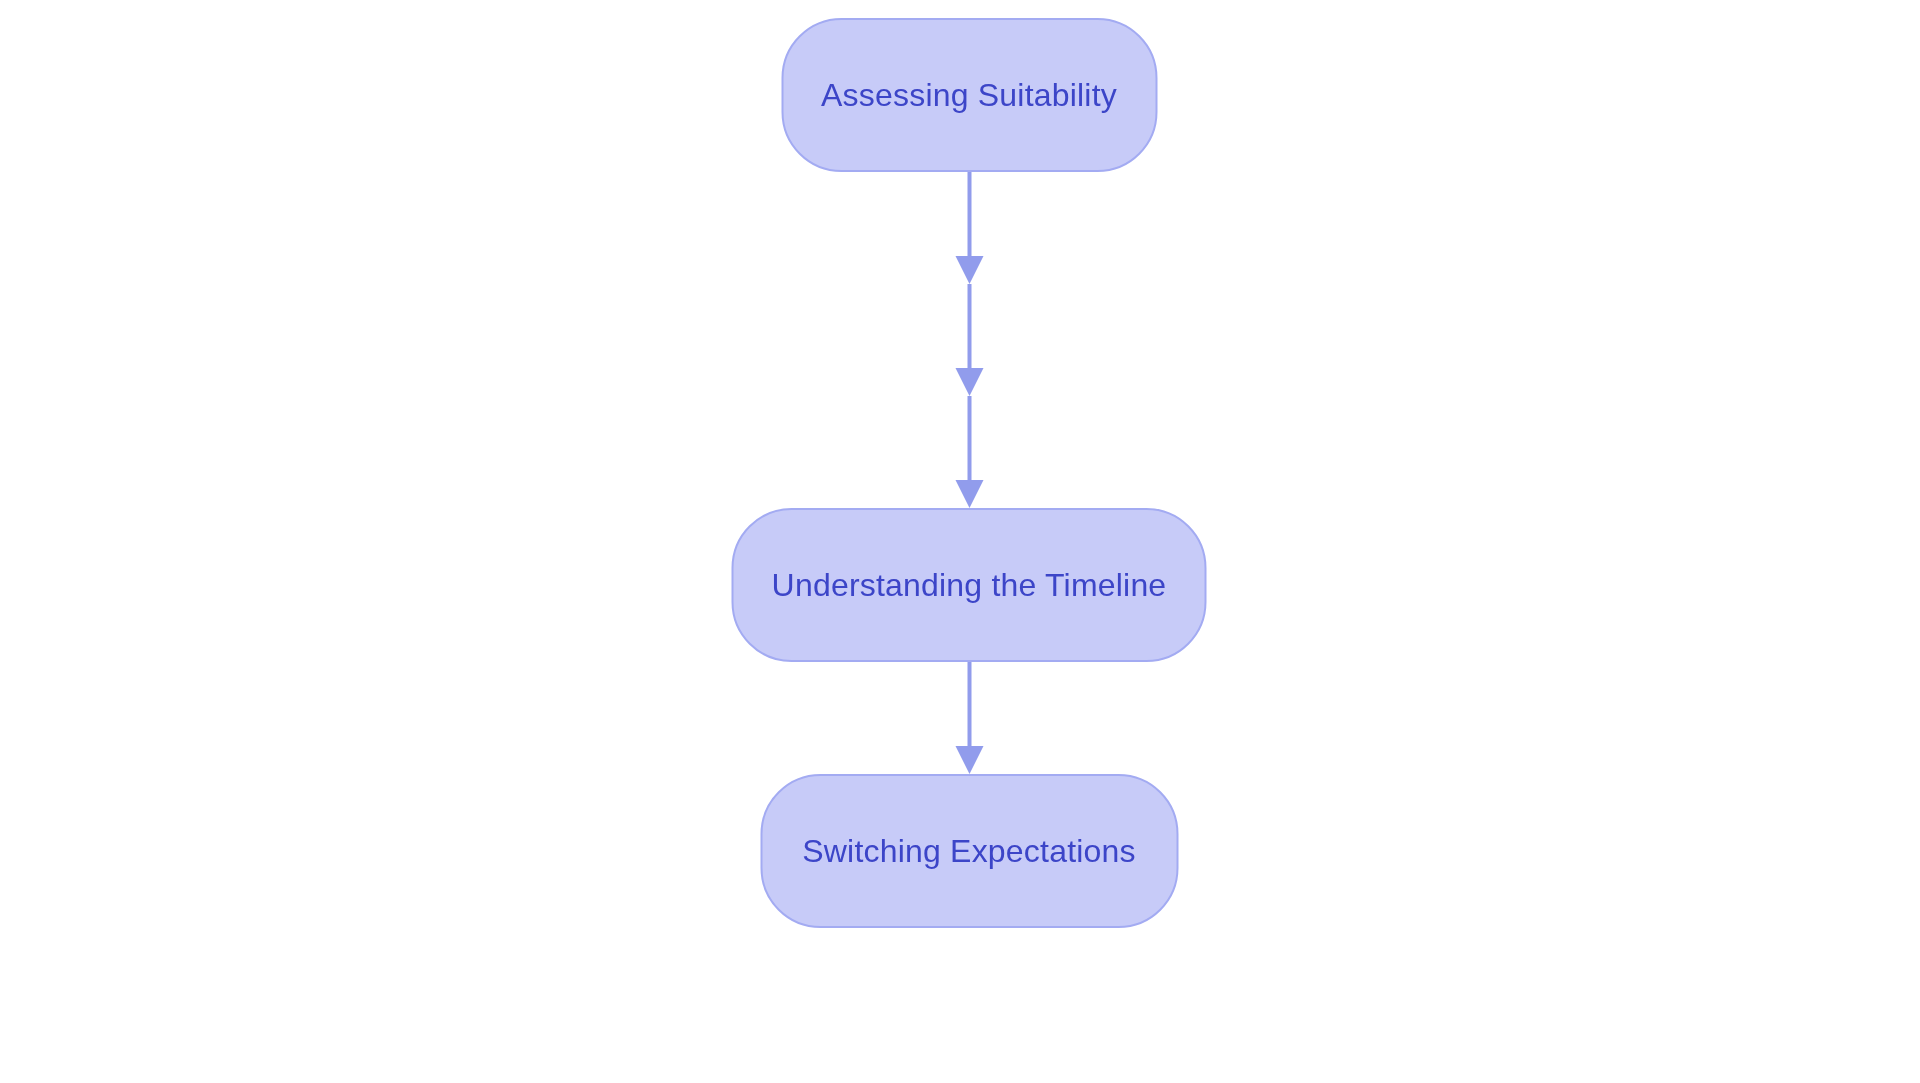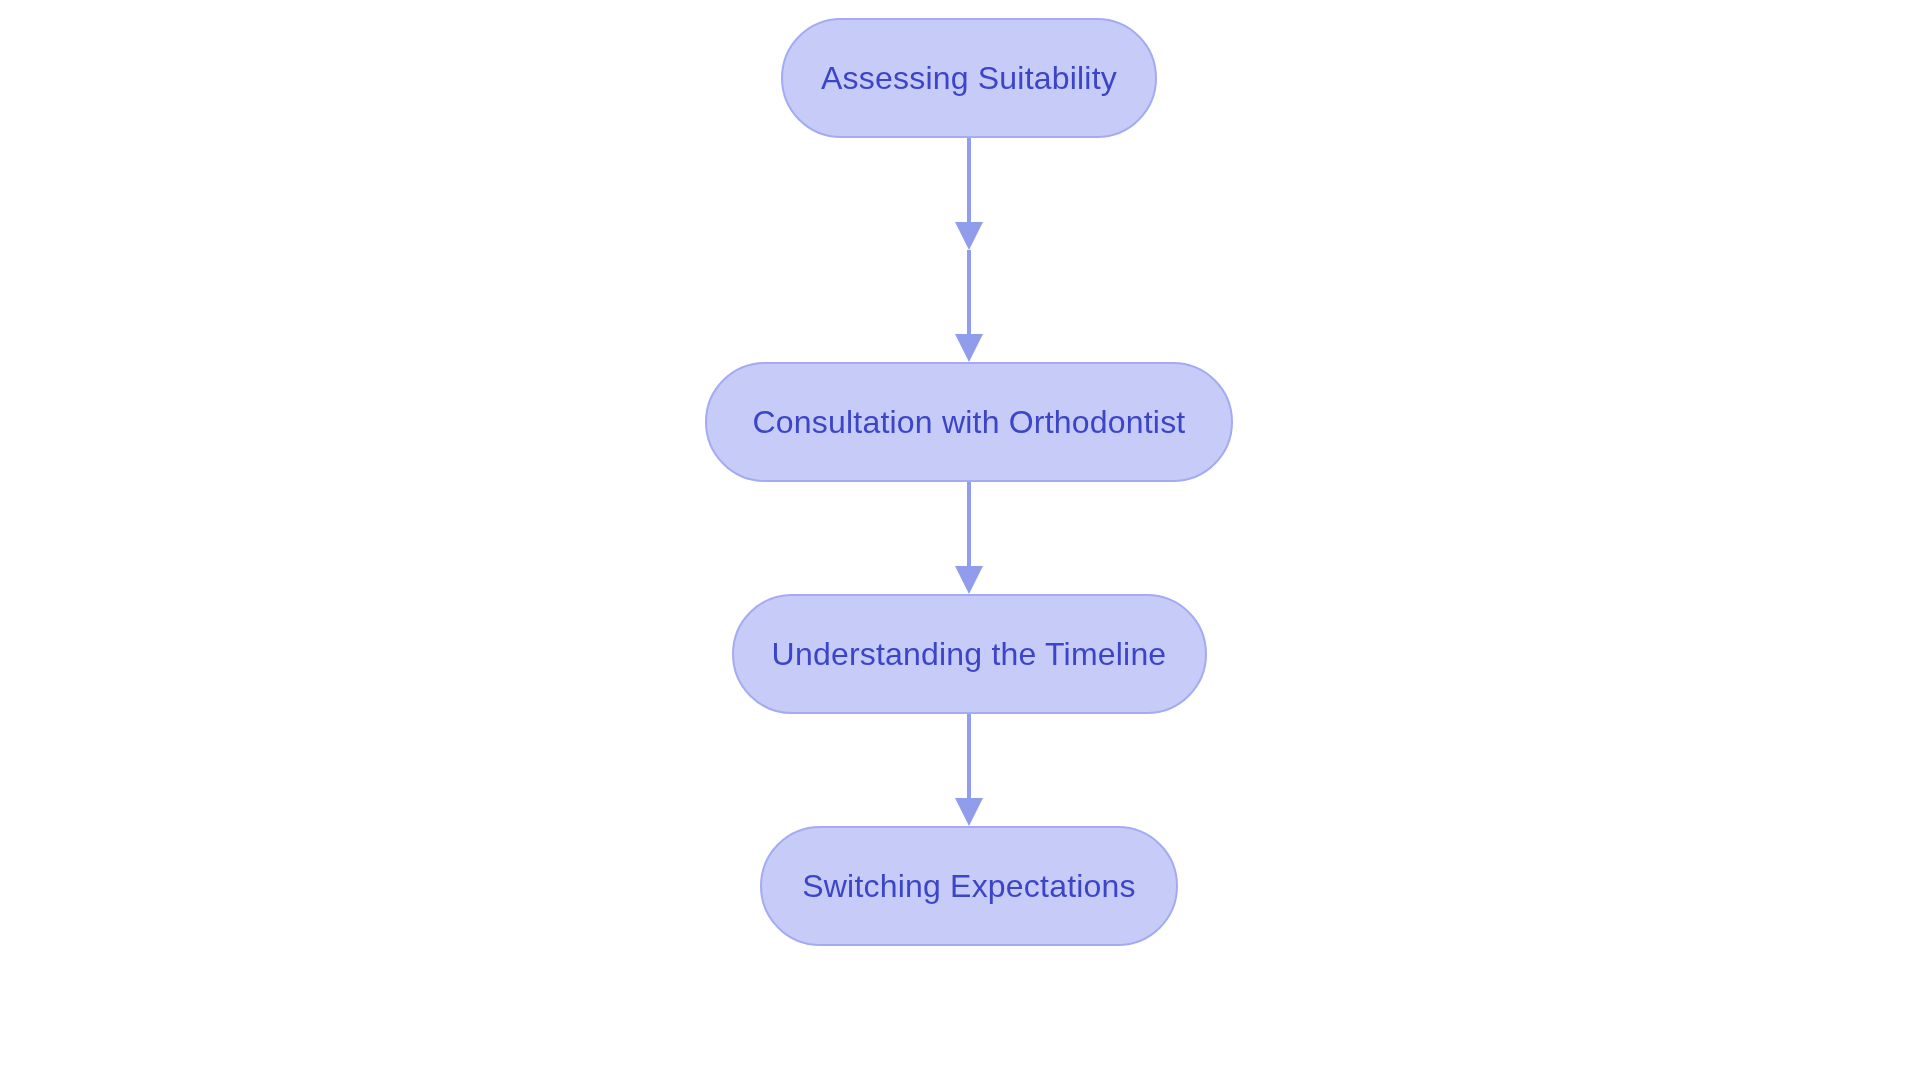--- a/index.html
+++ b/index.html
@@ -18,21 +18,21 @@
   .flow-column {
     position: absolute;
     top: 18px;
     left: 50%;
     transform: translateX(calc(-50% + 9px));
     display: flex;
     flex-direction: column;
     align-items: center;
   }
   .node {
-    height: 120px;
+    height: 154px;
     box-sizing: border-box;
     border-radius: 60px;
     background: var(--node-fill, #c7cbf8);
     border: 2px solid var(--node-border, #a3abf2);
     display: flex;
     align-items: center;
     justify-content: center;
     flex: 0 0 auto;
   }
   .node-label {
@@ -73,23 +73,20 @@
       <line x1="16" y1="0" x2="16" y2="86"></line>
       <polygon points="2,84 30,84 16,112"></polygon>
     </svg>
 
 
     <svg class="connector" width="32" height="112" viewBox="0 0 32 112" aria-hidden="true">
       <line x1="16" y1="0" x2="16" y2="86"></line>
       <polygon points="2,84 30,84 16,112"></polygon>
     </svg>
 
-    <div class="node node-2">
-      <span class="node-label">Consultation with Orthodontist</span>
-    </div>
 
     <svg class="connector" width="32" height="112" viewBox="0 0 32 112" aria-hidden="true">
       <line x1="16" y1="0" x2="16" y2="86"></line>
       <polygon points="2,84 30,84 16,112"></polygon>
     </svg>
 
     <div class="node node-3">
       <span class="node-label">Understanding the Timeline</span>
     </div>
 

